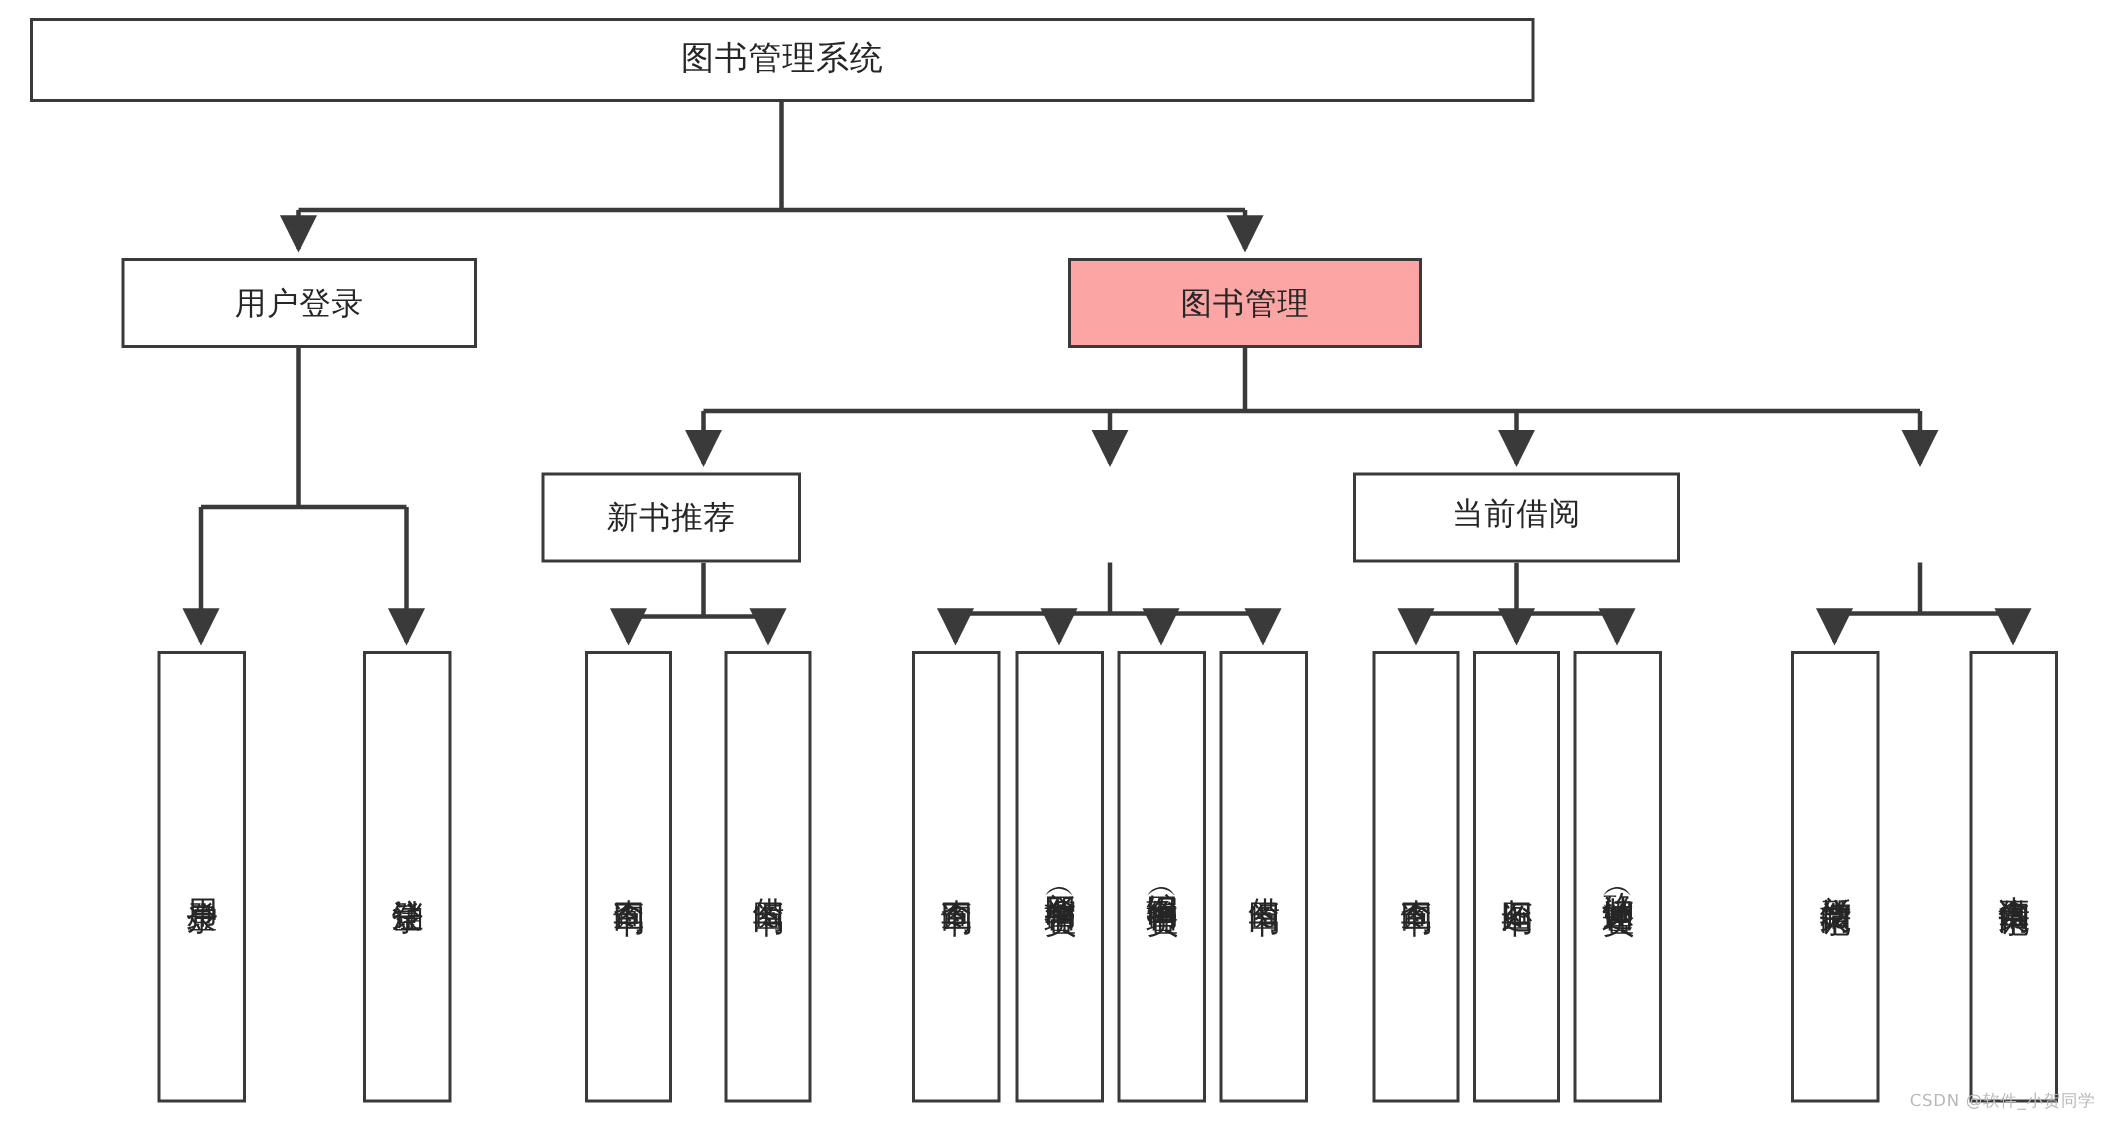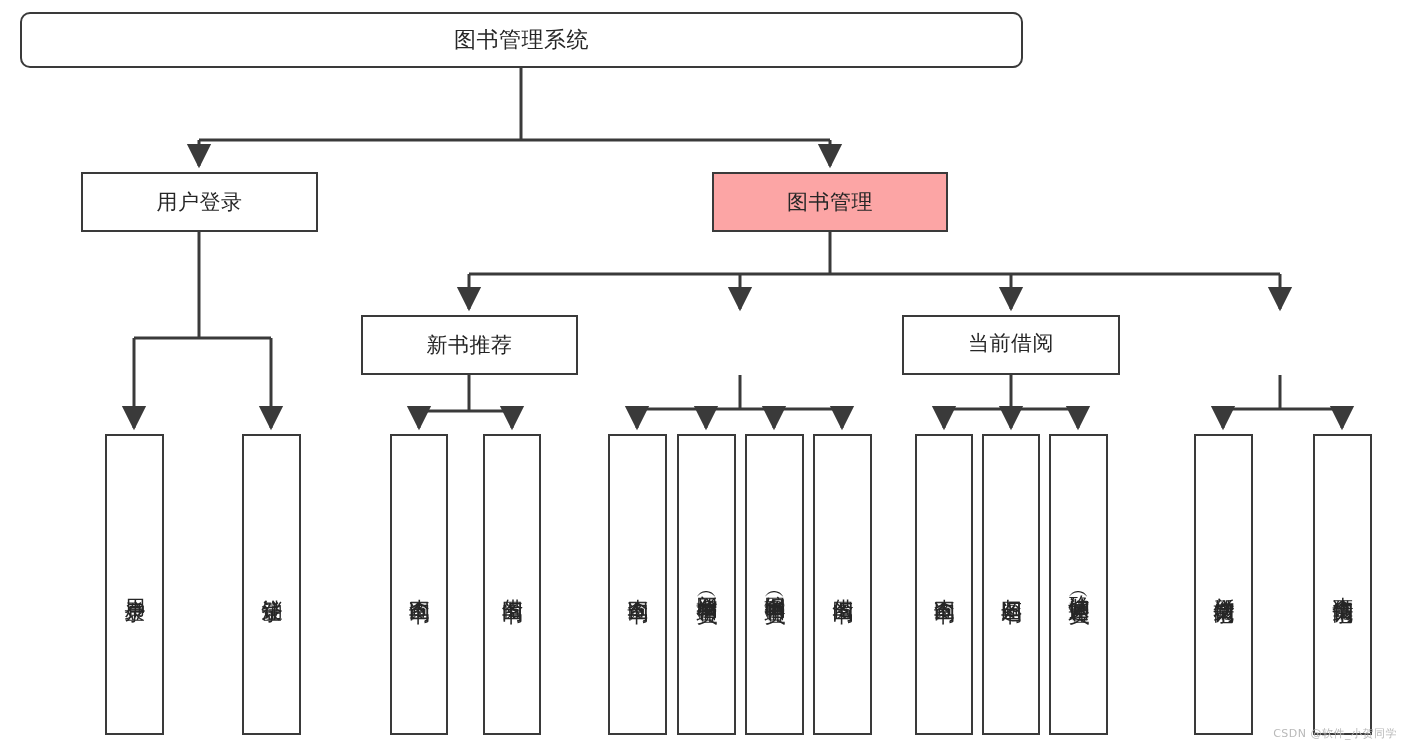--- a/index.html
+++ b/index.html
@@ -120,32 +120,32 @@
       <path d="M 1011 409 L 1011 428" marker-end="url(#arrow)"></path>
       <path d="M 1078 409 L 1078 428" marker-end="url(#arrow)"></path>
 
       <path d="M 1280 375 L 1280 409"></path>
       <path d="M 1223 409 L 1342 409"></path>
       <path d="M 1223 409 L 1223 428" marker-end="url(#arrow)"></path>
       <path d="M 1342 409 L 1342 428" marker-end="url(#arrow)"></path>
     </g>
   </svg>
 
-  <div class="node horiz root" id="root-node" style="left: 20px; top: 12px; width: 1003px; height: 56px; border-color: rgb(58, 58, 58); background: rgb(255, 255, 255); color: rgb(38, 38, 38); border-radius: 10px;">
+  <div class="node horiz root" id="root-node" style="left: 20px; top: 12px; width: 1003px; height: 56px; border-color: rgb(58, 58, 58); background: rgb(255, 255, 255); color: rgb(38, 38, 38);">
     <span class="nodetext">图书管理系统</span>
   </div>
 
   <div class="node horiz" id="l1-0" style="left: 81px; top: 172px; width: 237px; height: 60px; border-color: rgb(58, 58, 58); background: rgb(255, 255, 255); color: rgb(38, 38, 38);">
     <span class="nodetext">用户登录</span>
   </div>
   <div class="node horiz" id="l1-1" style="left: 712px; top: 172px; width: 236px; height: 60px; border-color: rgb(58, 58, 58); background: #fca5a5; color: rgb(38, 38, 38);">
     <span class="nodetext">图书管理</span>
   </div>
 
-  <div class="node horiz" id="l2-0" style="left: 361px; top: 315px; width: 217px; height: 60px; border-color: rgb(58, 58, 58); background: rgb(255, 255, 255); color: rgb(38, 38, 38);">
+  <div class="node horiz" id="l2-0" style="left: 361px; top: 315px; width: 173px; height: 60px; border-color: rgb(58, 58, 58); background: rgb(255, 255, 255); color: rgb(38, 38, 38);">
     <span class="nodetext">新书推荐</span>
   </div>
   <div class="node horiz" id="l2-2" style="left: 902px; top: 315px; width: 218px; height: 60px; border-color: rgb(58, 58, 58); background: rgb(255, 255, 255); color: rgb(38, 38, 38); font-family: Liberation Mono, monospace;">
     <span class="nodetext">当前借阅</span>
   </div>
 
   <div class="node vert" id="lf-0" style="left: 105px; top: 434px; width: 59px; height: 301px; border-color: rgb(58, 58, 58); background: rgb(255, 255, 255); color: rgb(38, 38, 38);">
     <span class="nodetext">用户登录</span>
   </div>
   <div class="node vert" id="lf-1" style="left: 242px; top: 434px; width: 59px; height: 301px; border-color: rgb(58, 58, 58); background: rgb(255, 255, 255); color: rgb(38, 38, 38);">

